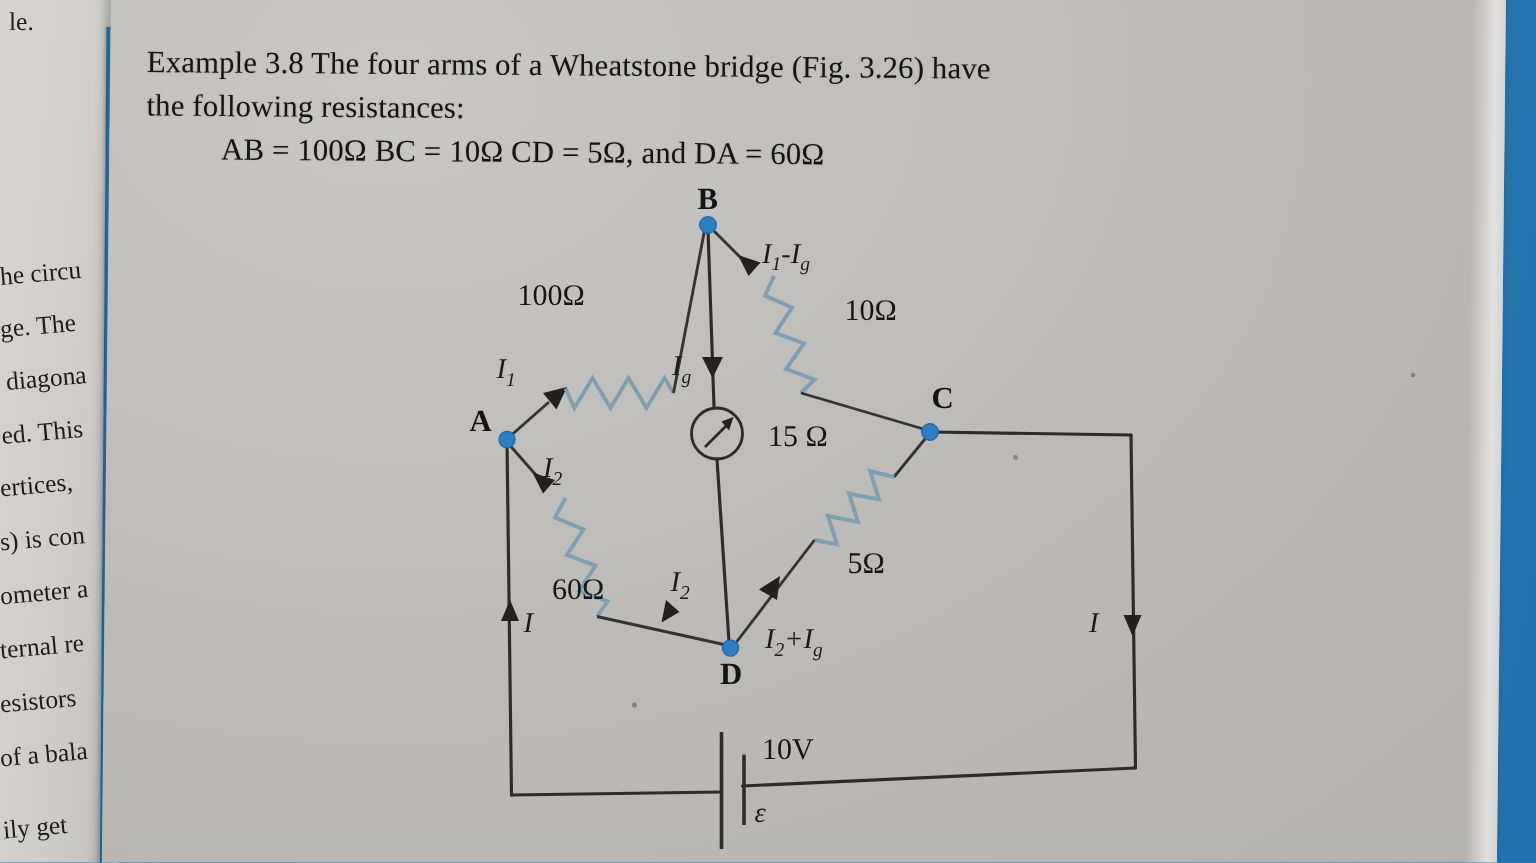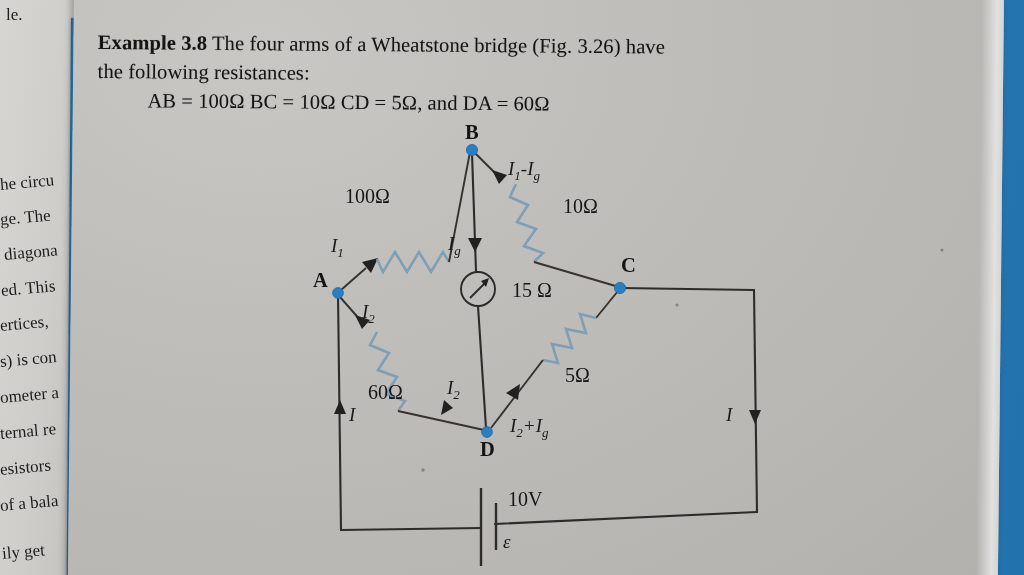--- a/index.html
+++ b/index.html
@@ -82,21 +82,21 @@
     left: 98px; top: 28px;
     width: 850px;
     color: #141414;
     font-size: 20.5px;
     line-height: 1.42;
     letter-spacing: 0.1px;
     transform: rotate(0.45deg);
     transform-origin: top left;
     text-shadow: 0 0 1px rgba(60,60,60,0.25);
   }
-  .stmt b { font-weight: 700; }
+  .stmt b { font-weight: 400; }
   .stmt .l2 { display:block; }
   .stmt .l3 { display:block; margin-left: 50px; }
 
   
   svg.circuit {
     position: absolute;
     left: 0; top: 0;
     width: 1024px; height: 575px;
     overflow: visible;
   }

